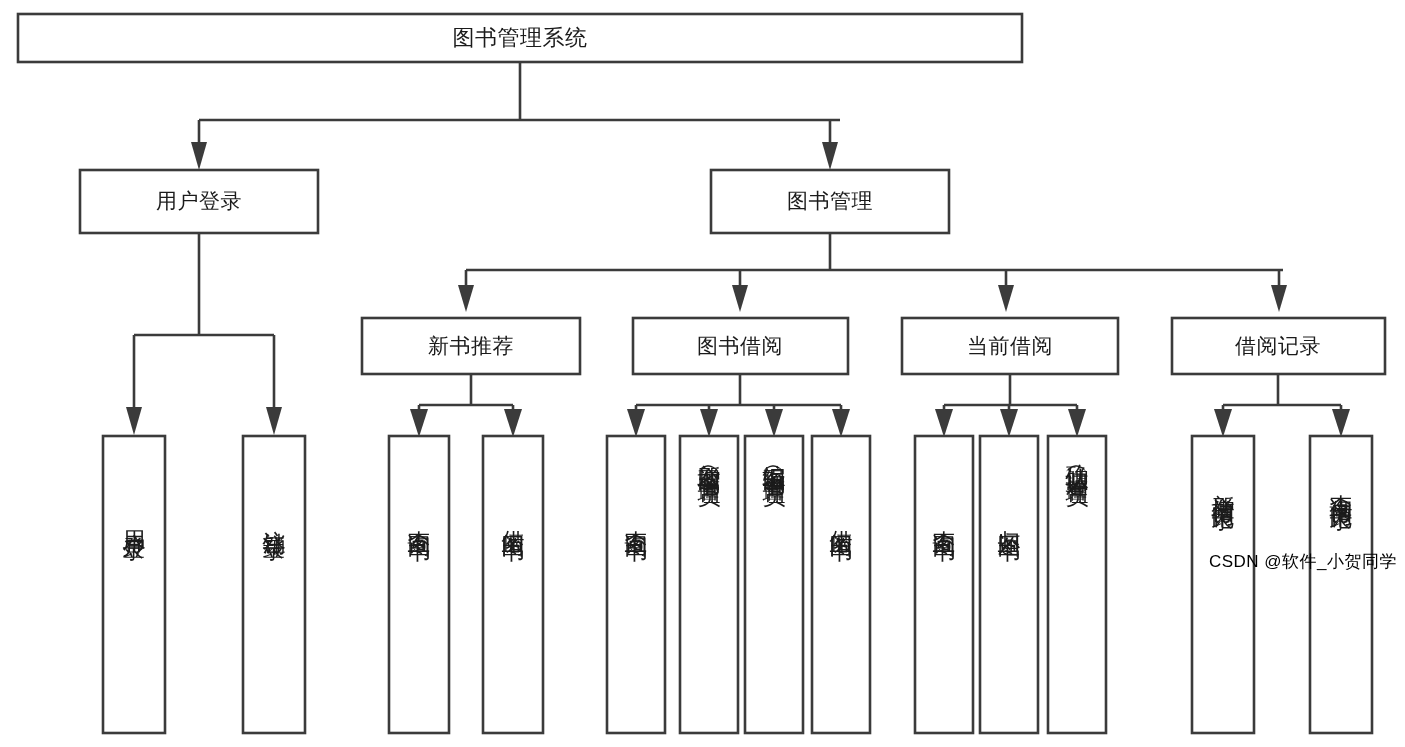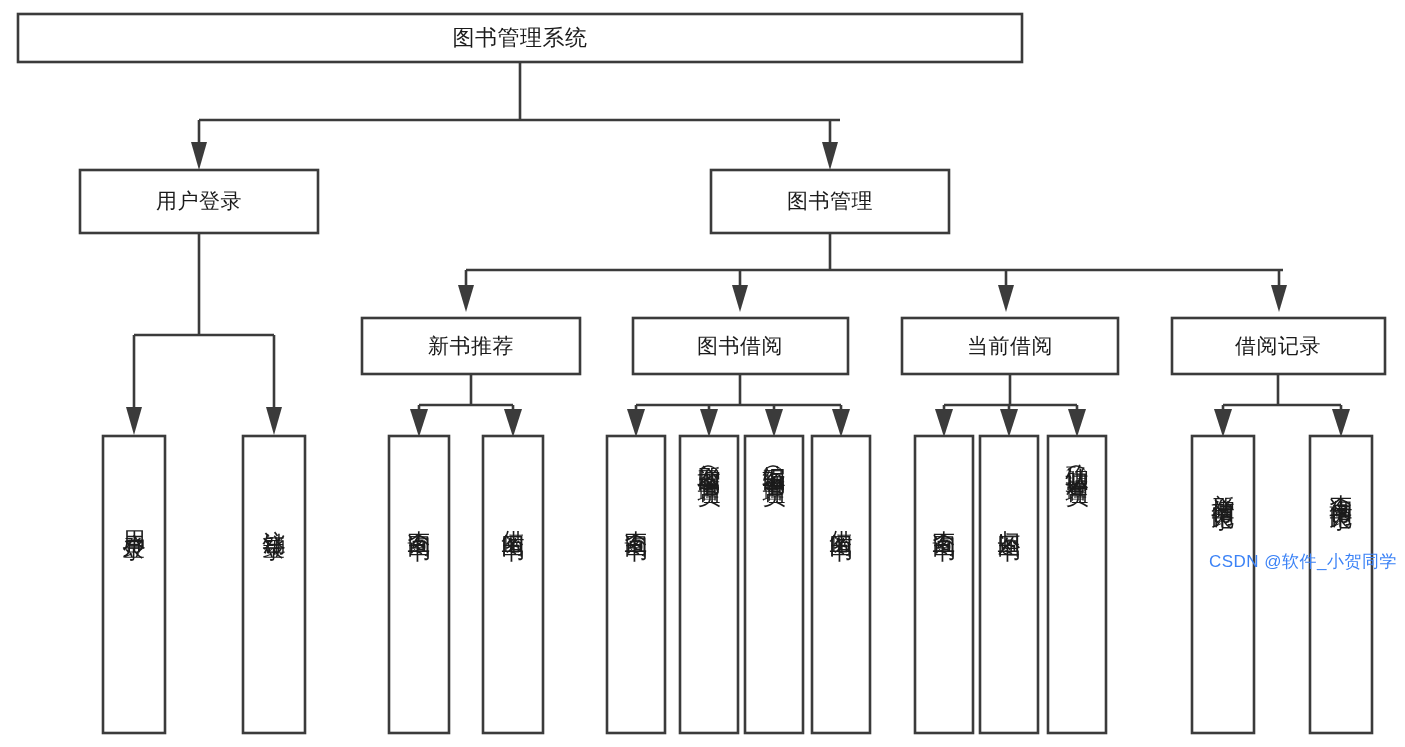--- a/index.html
+++ b/index.html
@@ -75,21 +75,21 @@
     letter-spacing: 3px;
     white-space: nowrap;
     text-align: start;
   }
   .watermark {
     position: absolute;
     right: 8px;
     bottom: 6px;
     font-family: "Liberation Sans", "DejaVu Sans", sans-serif;
     font-size: 17px;
-    color: #3b82f6;
+    color: #000000;
     letter-spacing: 0.5px;
     white-space: nowrap;
   }
 </style>
 </head>
 <body>
 
 <div id="diagram-root">
 
   <svg class="diagram" viewBox="0 0 1405 747">

